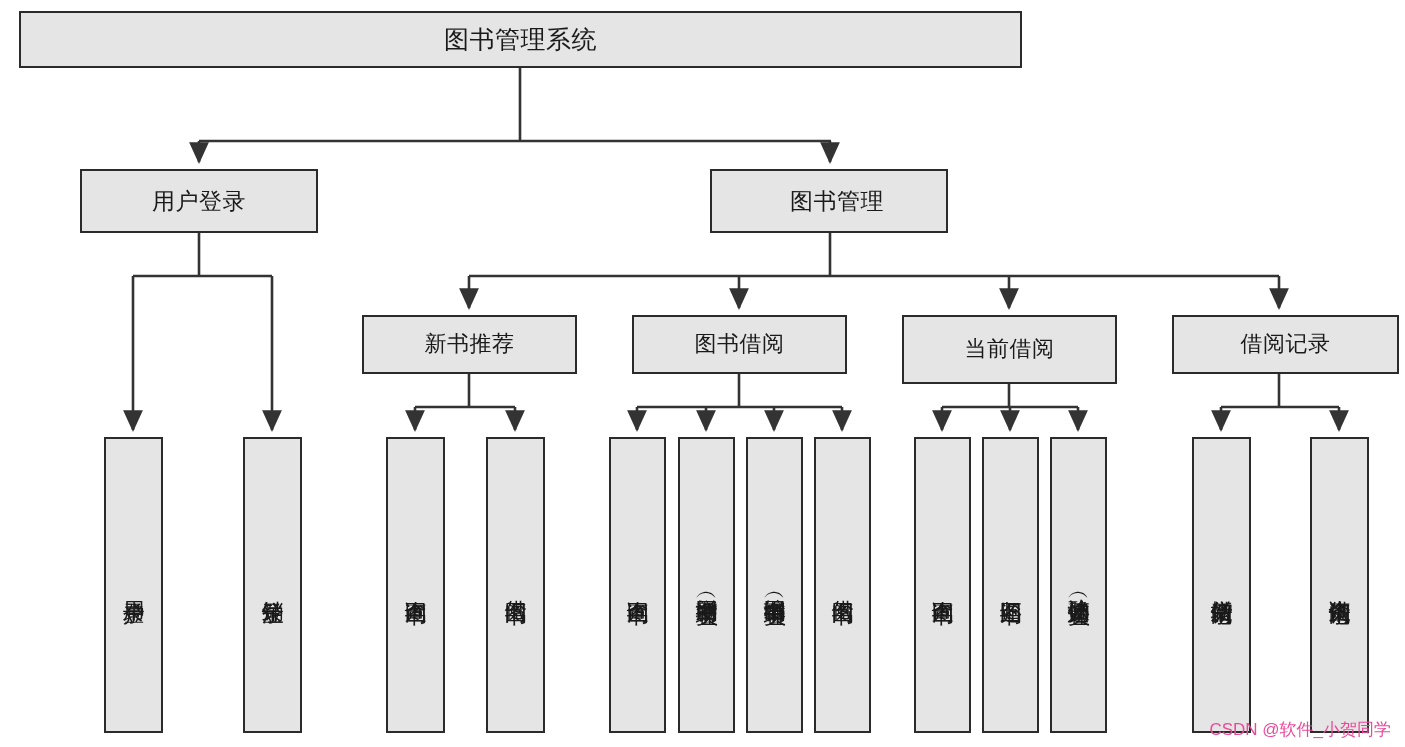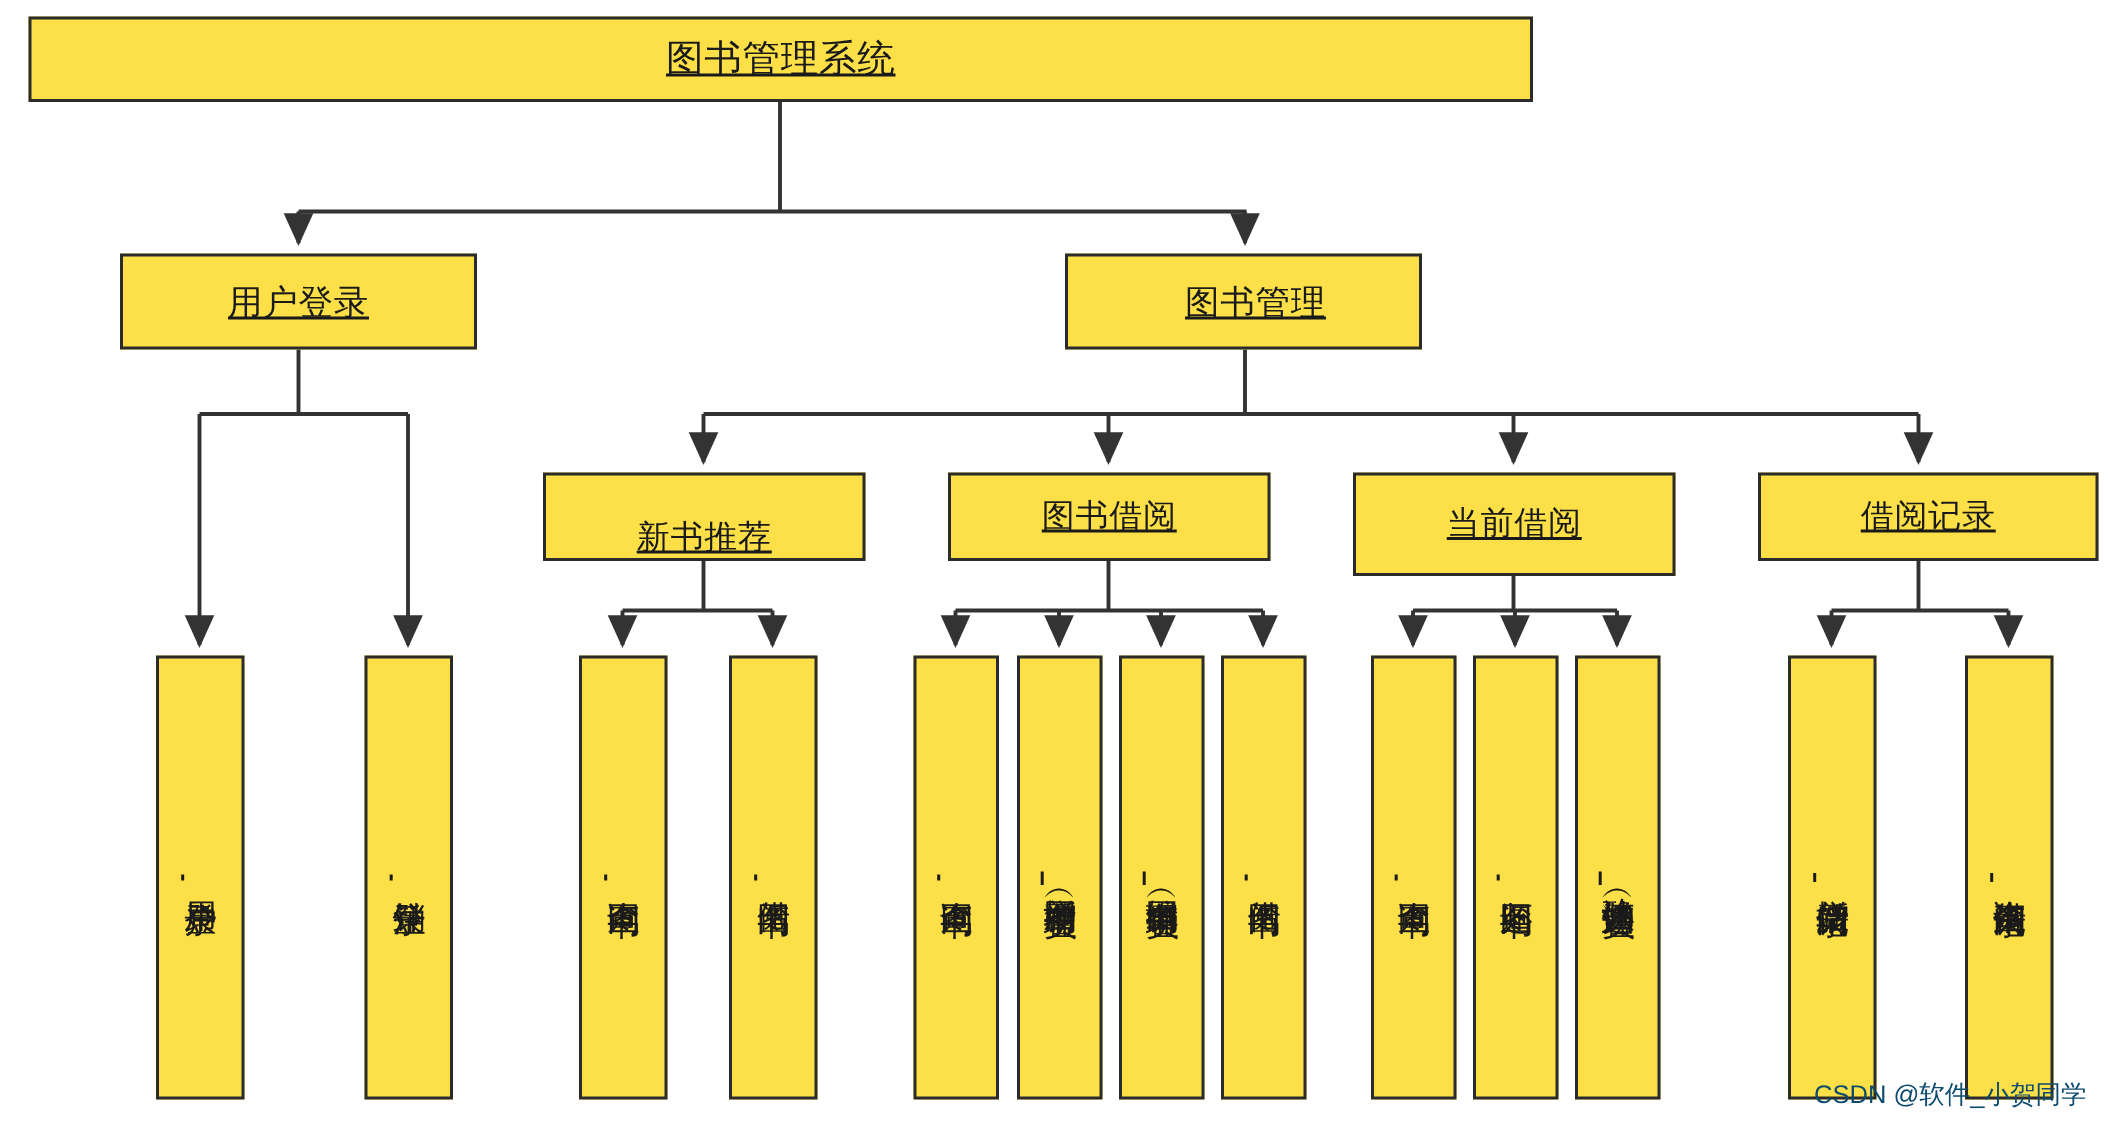--- a/index.html
+++ b/index.html
@@ -22,27 +22,26 @@
     left: 0;
     top: 0;
     width: 1405px;
     height: 747px;
     pointer-events: none;
   }
   .node {
     position: absolute;
     box-sizing: border-box;
     border: 2px solid #2b2b2b;
-    background: #fde047;
+    background: #e5e5e5;
     display: flex;
     align-items: center;
     justify-content: center;
     color: #1a1a1a;
     z-index: 2;
-    text-decoration: underline;
   }
   .node .lbl {
     display: block;
     text-align: center;
     line-height: 1.22;
     letter-spacing: 0.5px;
   }
   .node.root .lbl   { font-size: 25px; }
   .node.lvl2 .lbl   { font-size: 23px; }
   .node.lvl3 .lbl   { font-size: 22px; }
@@ -55,21 +54,21 @@
     text-orientation: upright;
     font-size: 22px;
     line-height: 1.30;
     letter-spacing: 1px;
   }
   #watermark {
     position: absolute;
     right: 14px;
     bottom: 6px;
     font-size: 17px;
-    color: #0c4a6e;
+    color: #ec4899;
     white-space: nowrap;
     z-index: 5;
   }
 </style>
 </head>
 <body>
 
 <div id="canvas">
 
   <svg id="edges" viewBox="0 0 1405 747" xmlns="http://www.w3.org/2000/svg">
@@ -127,21 +126,21 @@
     <span class="lbl">图书管理系统</span>
   </div>
 
   <div class="node lvl2" style="left:80px; top:169px; width:238px; height:64px;">
     <span class="lbl">用户登录</span>
   </div>
   <div class="node lvl2" style="left:710px; top:169px; width:238px; height:64px;padding-left:16px;">
     <span class="lbl">图书管理</span>
   </div>
 
-  <div class="node lvl3" style="left:362px; top:315px; width:215px; height:59px;align-items:flex-end;">
+  <div class="node lvl3" style="left:362px; top:315px; width:215px; height:59px;">
     <span class="lbl">新书推荐</span>
   </div>
   <div class="node lvl3" style="left:632px; top:315px; width:215px; height:59px;">
     <span class="lbl">图书借阅</span>
   </div>
   <div class="node lvl3" style="left:902px; top:315px; width:215px; height:69px;">
     <span class="lbl">当前借阅</span>
   </div>
   <div class="node lvl3" style="left:1172px; top:315px; width:227px; height:59px;">
     <span class="lbl">借阅记录</span>

